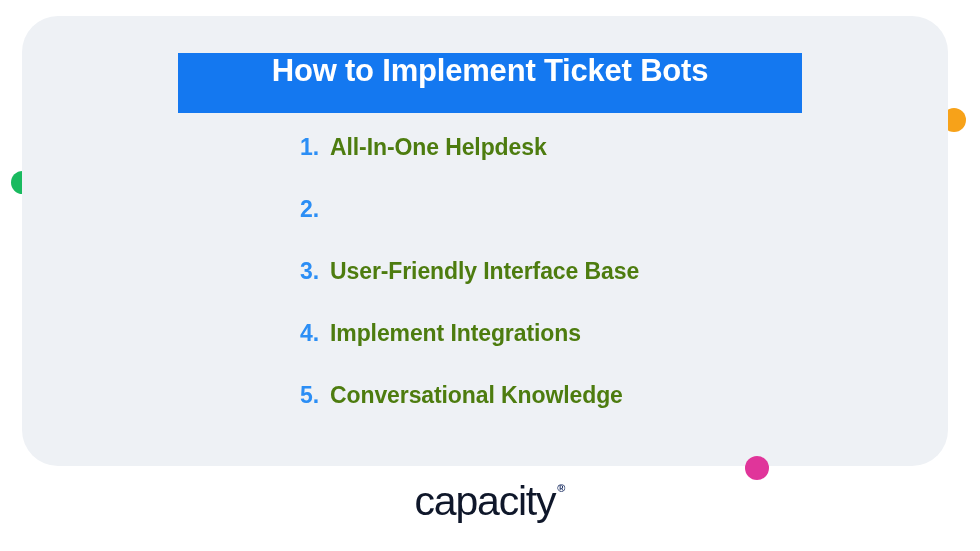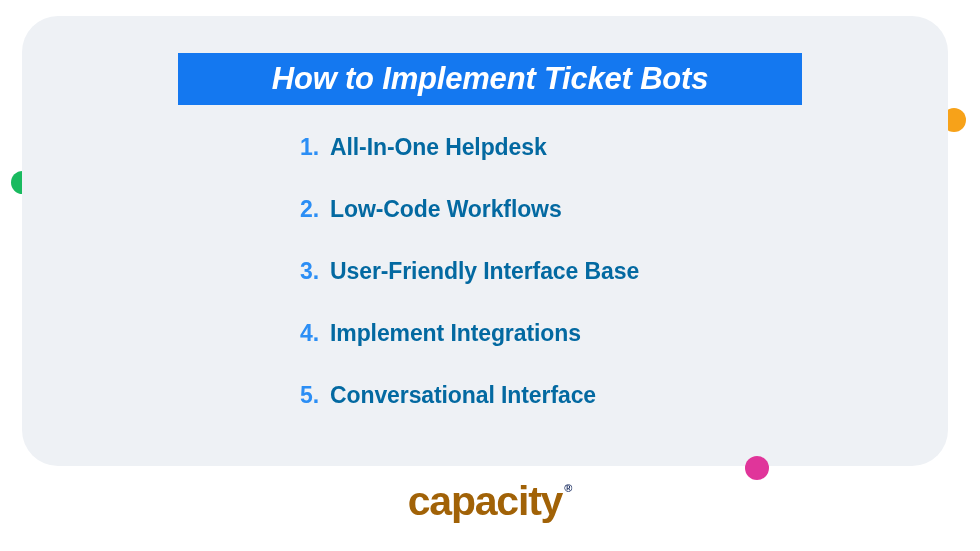--- a/index.html
+++ b/index.html
@@ -53,26 +53,24 @@
     height: 450px;
     background: #eef1f5;
     border-radius: 36px;
   }
   
   .banner {
     position: absolute;
     left: 156px;
     top: 37px;
     width: 624px;
-    height: 52px;
+    height: 60px;
     background: #1478f0;
     display: flex;
-    align-items: center;
     justify-content: center;
-    font-style: italic;
   }
   .banner-title {
     color: #ffffff;
     font-size: 31px;
     font-weight: bold;
     letter-spacing: -0.2px;
     white-space: nowrap;
   }
   
   .list {
@@ -89,40 +87,40 @@
   .item-number {
     color: #2b8ef5;
     font-size: 23px;
     font-weight: bold;
     width: 30px;
     flex: 0 0 30px;
     text-align: left;
     white-space: nowrap;
   }
   .item-label {
-    color: #0369a1;
+    color: #4d7c0f;
     font-size: 23px;
     font-weight: bold;
     letter-spacing: -0.1px;
     white-space: nowrap;
   }
   
   .logo {
     position: absolute;
     left: 0;
     top: 478px;
     width: 980px;
     display: flex;
     align-items: flex-start;
     justify-content: center;
   }
   .logo-word {
-    color: #a16207;
+    color: #0f172a;
     font-size: 41px;
-    font-weight: bold;
+    font-weight: normal;
     letter-spacing: -1.2px;
   }
   .logo-reg {
     color: #12265c;
     font-size: 11px;
     font-weight: bold;
     margin-left: 2px;
     margin-top: 4px;
   }
 </style>
@@ -142,36 +140,35 @@
 
     <div class="list">
 
       <div class="list-item">
         <span class="item-number">1.</span>
         <span class="item-label">All-In-One Helpdesk</span>
       </div>
 
       <div class="list-item">
         <span class="item-number">2.</span>
-        <span class="item-label">Low-Code Workflows</span>
       </div>
 
       <div class="list-item">
         <span class="item-number">3.</span>
         <span class="item-label">User-Friendly Interface Base</span>
       </div>
 
       <div class="list-item">
         <span class="item-number">4.</span>
         <span class="item-label">Implement Integrations</span>
       </div>
 
       <div class="list-item">
         <span class="item-number">5.</span>
-        <span class="item-label">Conversational Interface</span>
+        <span class="item-label">Conversational Knowledge</span>
       </div>
 
     </div>
   </div>
 
   <div class="dot dot-magenta"></div>
 
   <div class="logo">
     <span class="logo-word">capacity</span>
     <span class="logo-reg">®</span>

